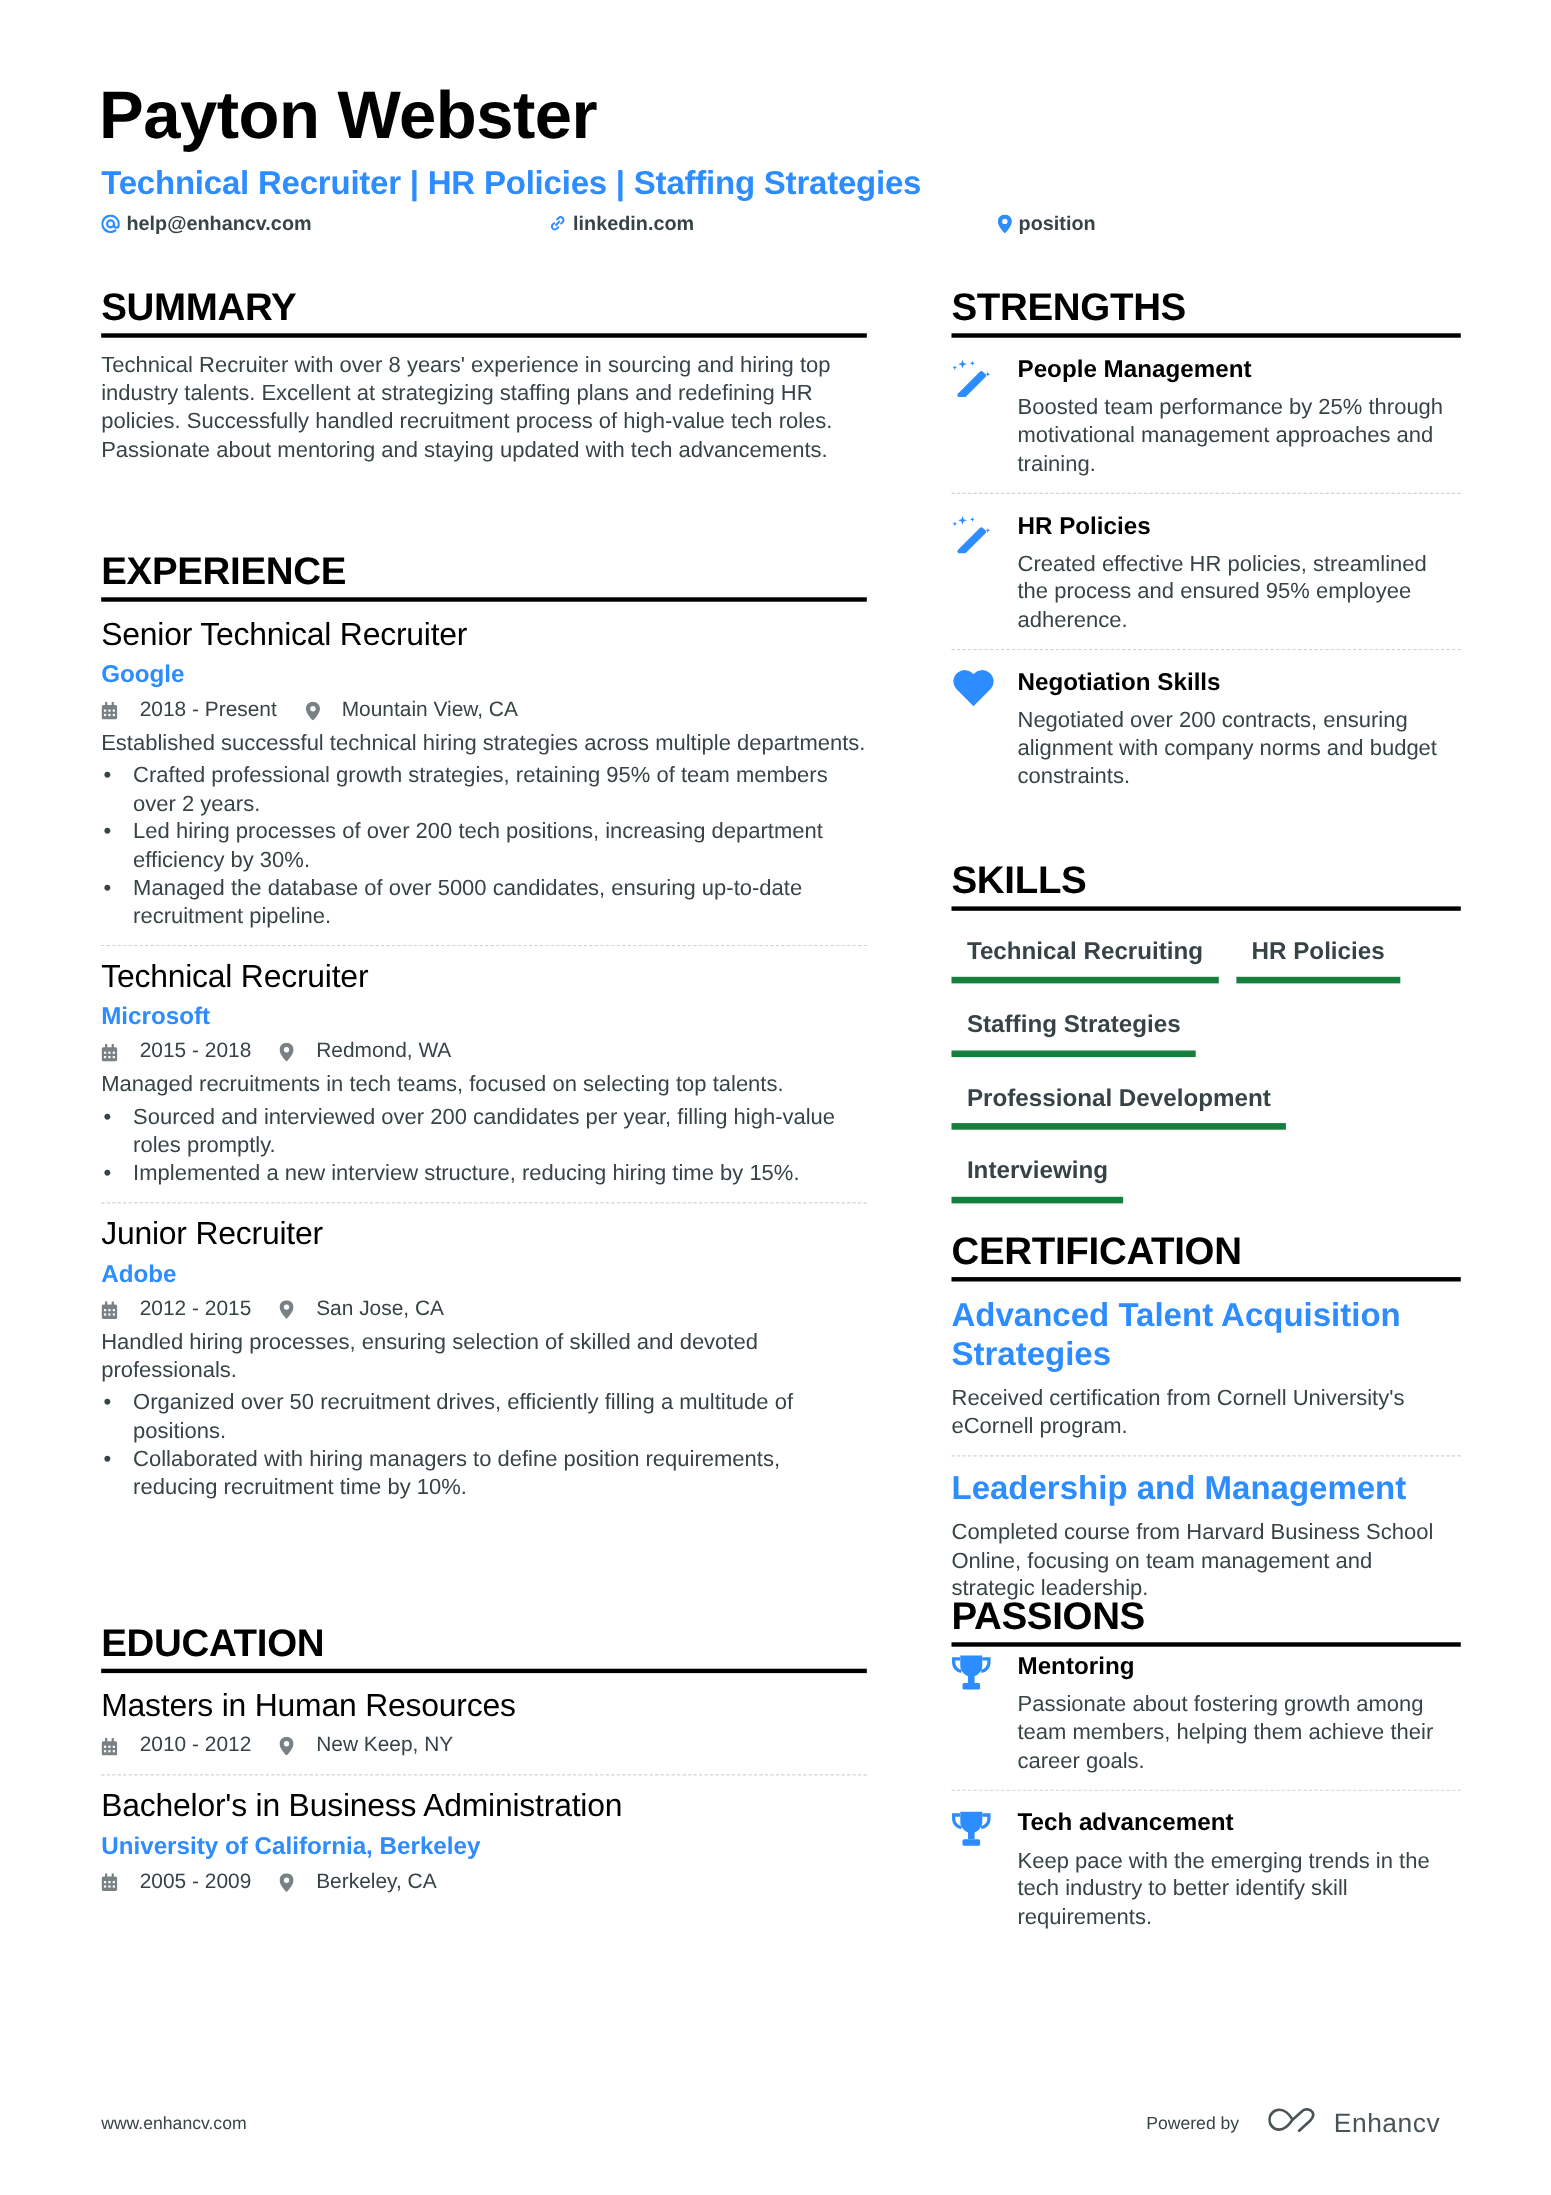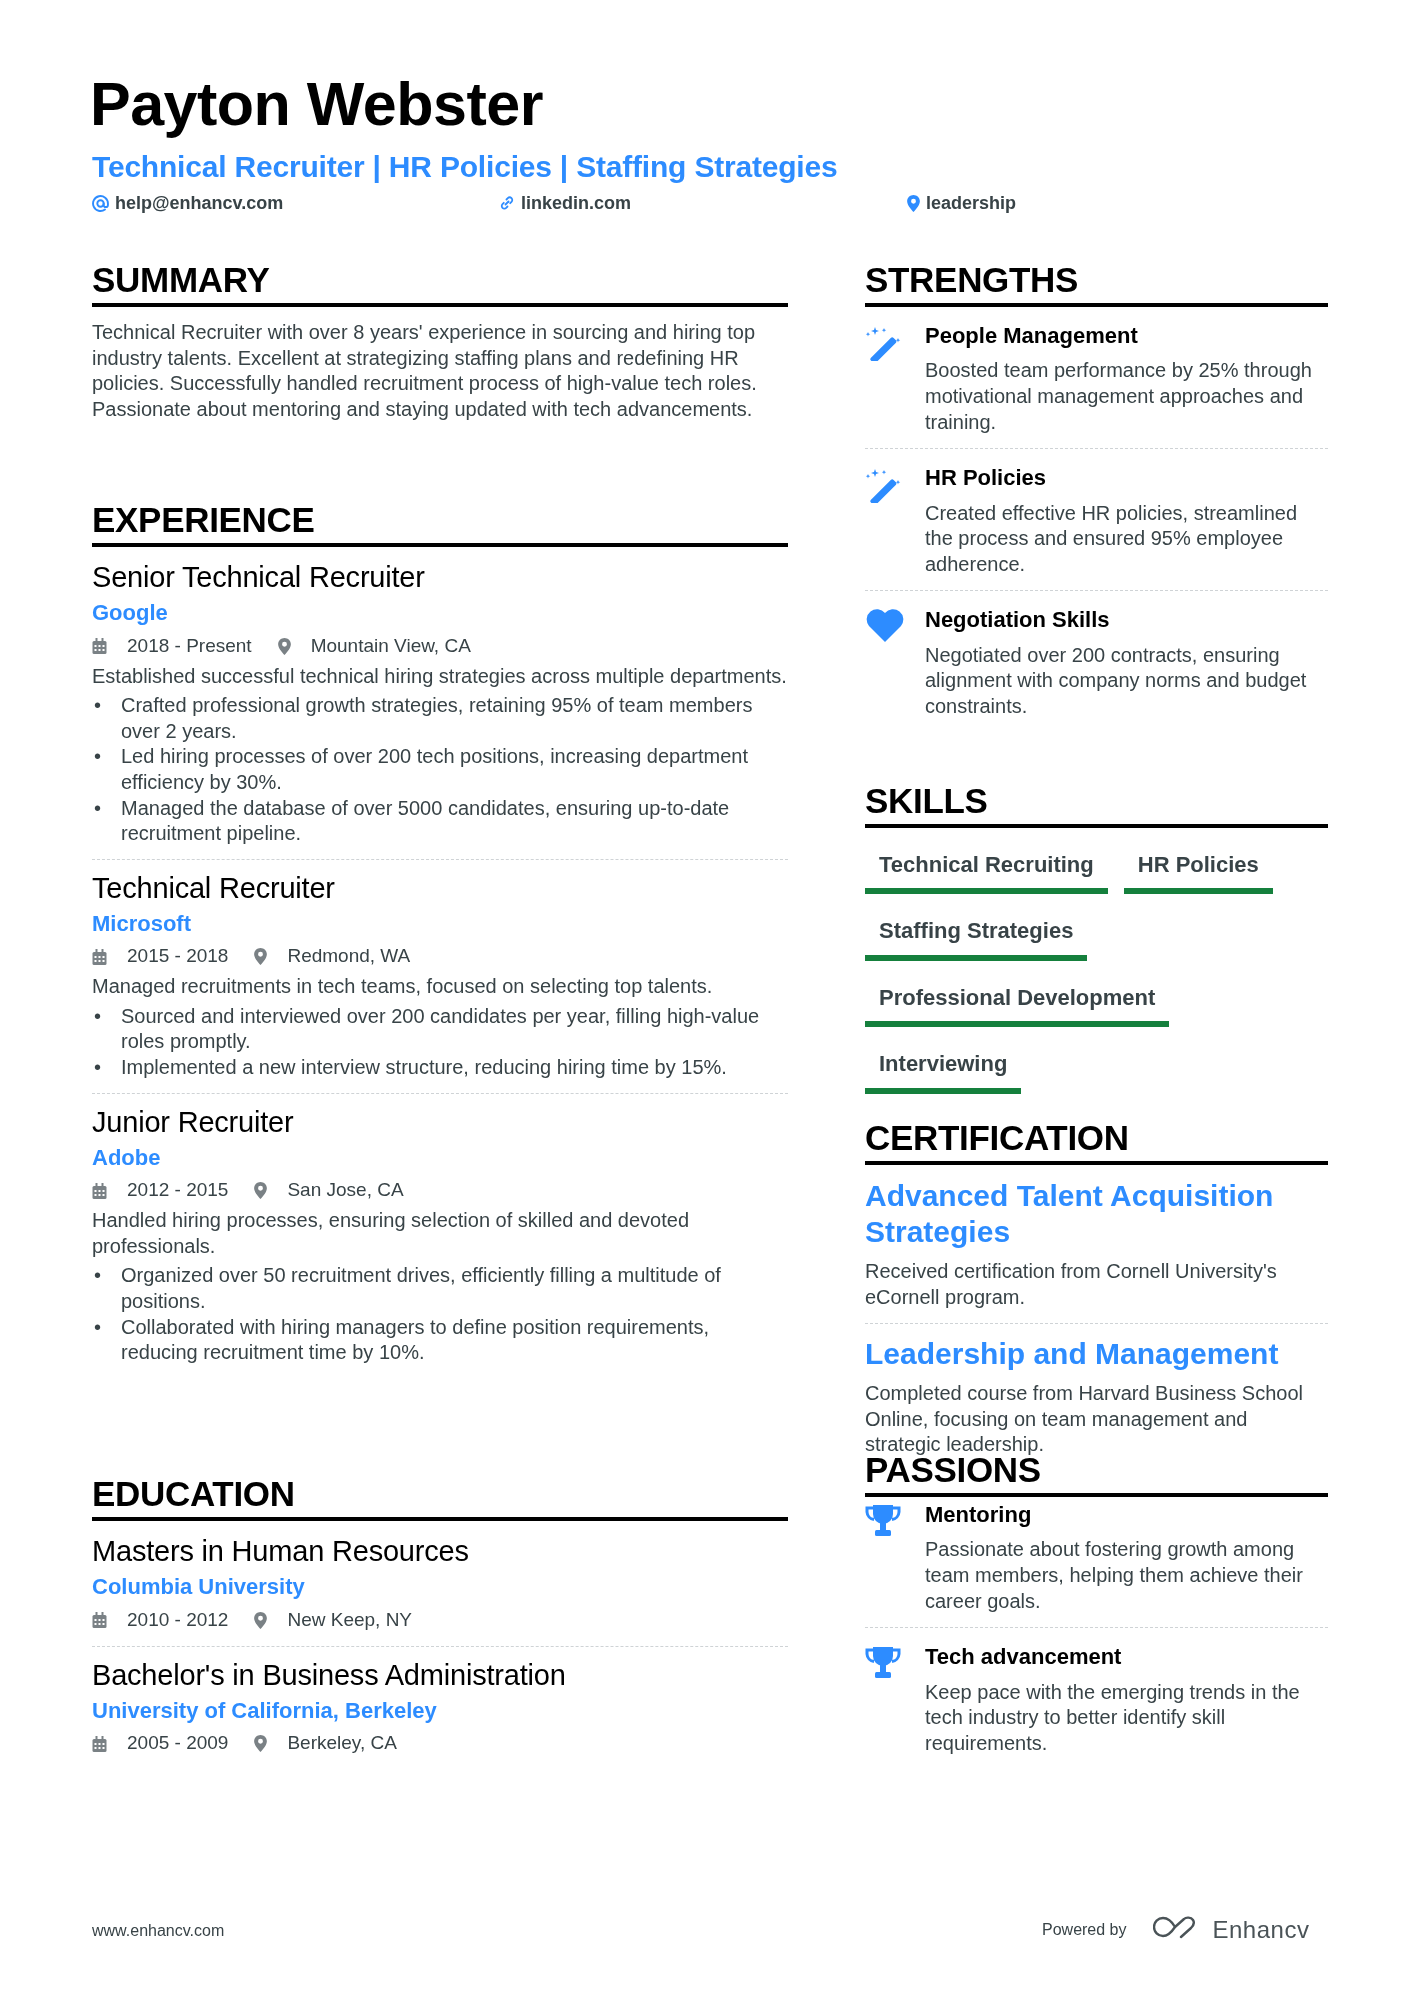--- a/index.html
+++ b/index.html
@@ -70,21 +70,21 @@
       </svg>
   </span>
   <span>linkedin.com</span>
 </div>
 <div class="contact" style="left:907px;">
   <span>
     <svg width="13" height="17" viewBox="0 0 12 16">
         <path d="M6 0C2.7 0 0 2.6 0 5.9 0 10.3 6 16 6 16s6-5.7 6-10.1C12 2.6 9.3 0 6 0zm0 8.2a2.3 2.3 0 1 1 0-4.6 2.3 2.3 0 0 1 0 4.6z" fill="#2d8cff"></path>
       </svg>
   </span>
-  <span>leadership</span>
+  <span>position</span>
 </div>
 
 <div class="col-left" style="top:262px;">
   <div class="section-title">SUMMARY</div>
   <div class="para" style="margin-top:13px;">Technical Recruiter with over 8 years' experience in sourcing and hiring top industry talents. Excellent at strategizing staffing plans and redefining HR policies. Successfully handled recruitment process of high-value tech roles. Passionate about mentoring and staying updated with tech advancements.</div>
 </div>
 
 <div class="col-left" style="top:502px;">
   <div class="section-title">EXPERIENCE</div>
 
@@ -204,21 +204,20 @@
       <li>Collaborated with hiring managers to define position requirements, reducing recruitment time by 10%.</li>
     </ul>
   </div>
 </div>
 
 <div class="col-left" style="top:1476px;">
   <div class="section-title">EDUCATION</div>
 
   <div style="margin-top:14px;">
     <div class="job-title">Masters in Human Resources</div>
-    <div class="company">Columbia University</div>
     <div class="meta">
       <span class="item">
         <span>
             <svg width="15" height="16" viewBox="0 0 14 16">
               <rect x="0" y="3" width="14" height="13" rx="1.5" fill="#7a8185"></rect>
               <rect x="3" y="0" width="2" height="4" fill="#7a8185"></rect>
               <rect x="9" y="0" width="2" height="4" fill="#7a8185"></rect>
               <g fill="#fff">
                 <rect x="2" y="7" width="2" height="2"></rect>
                 <rect x="6" y="7" width="2" height="2"></rect>

